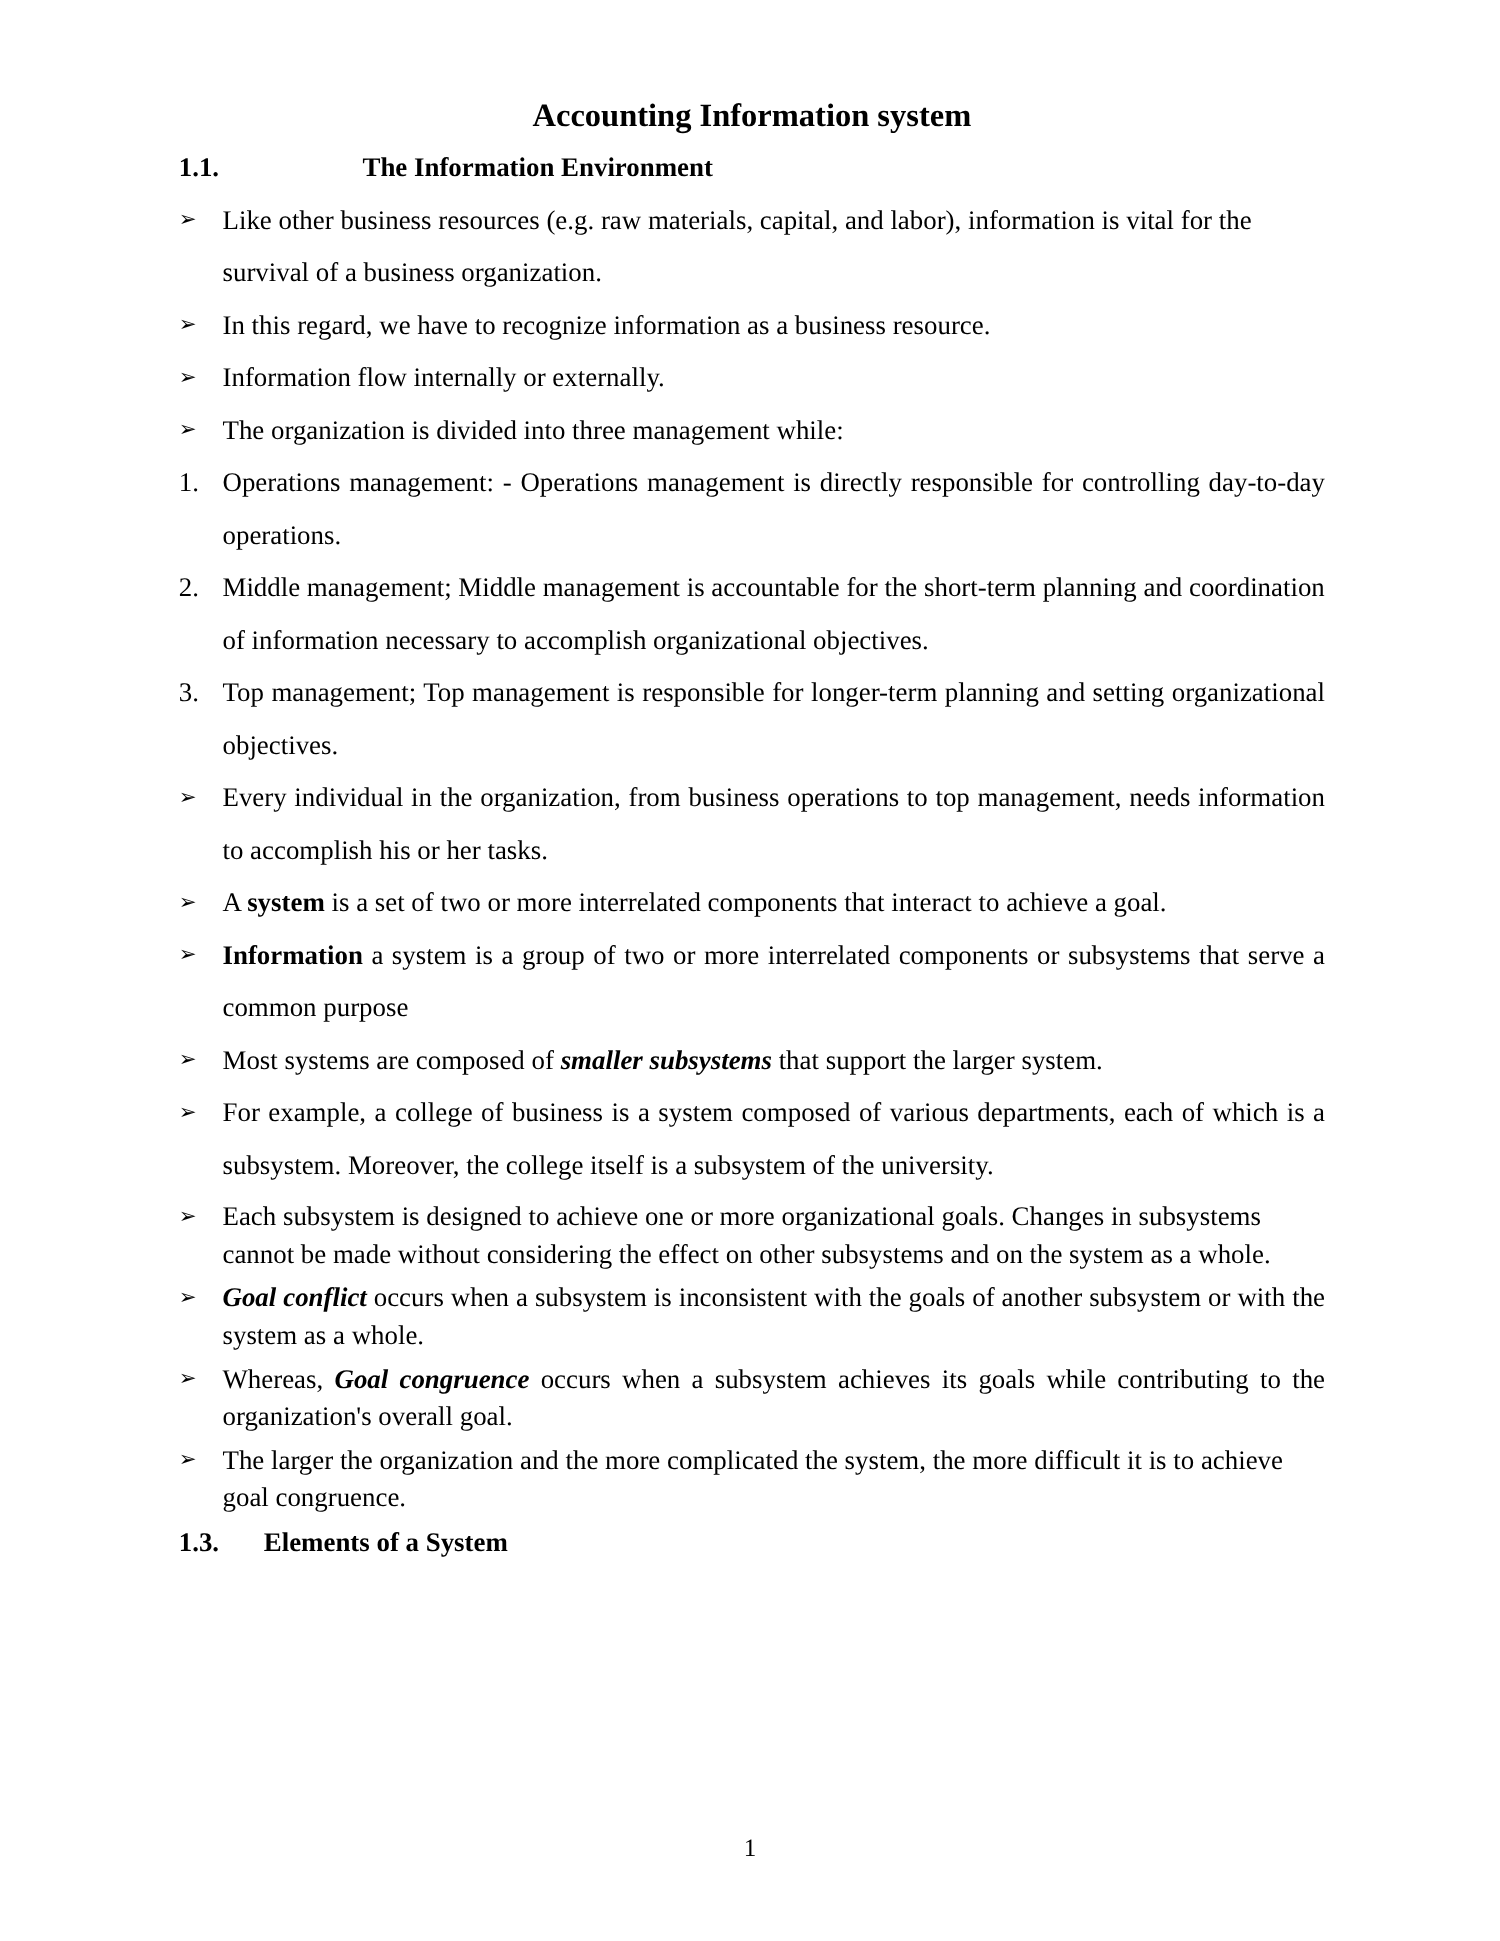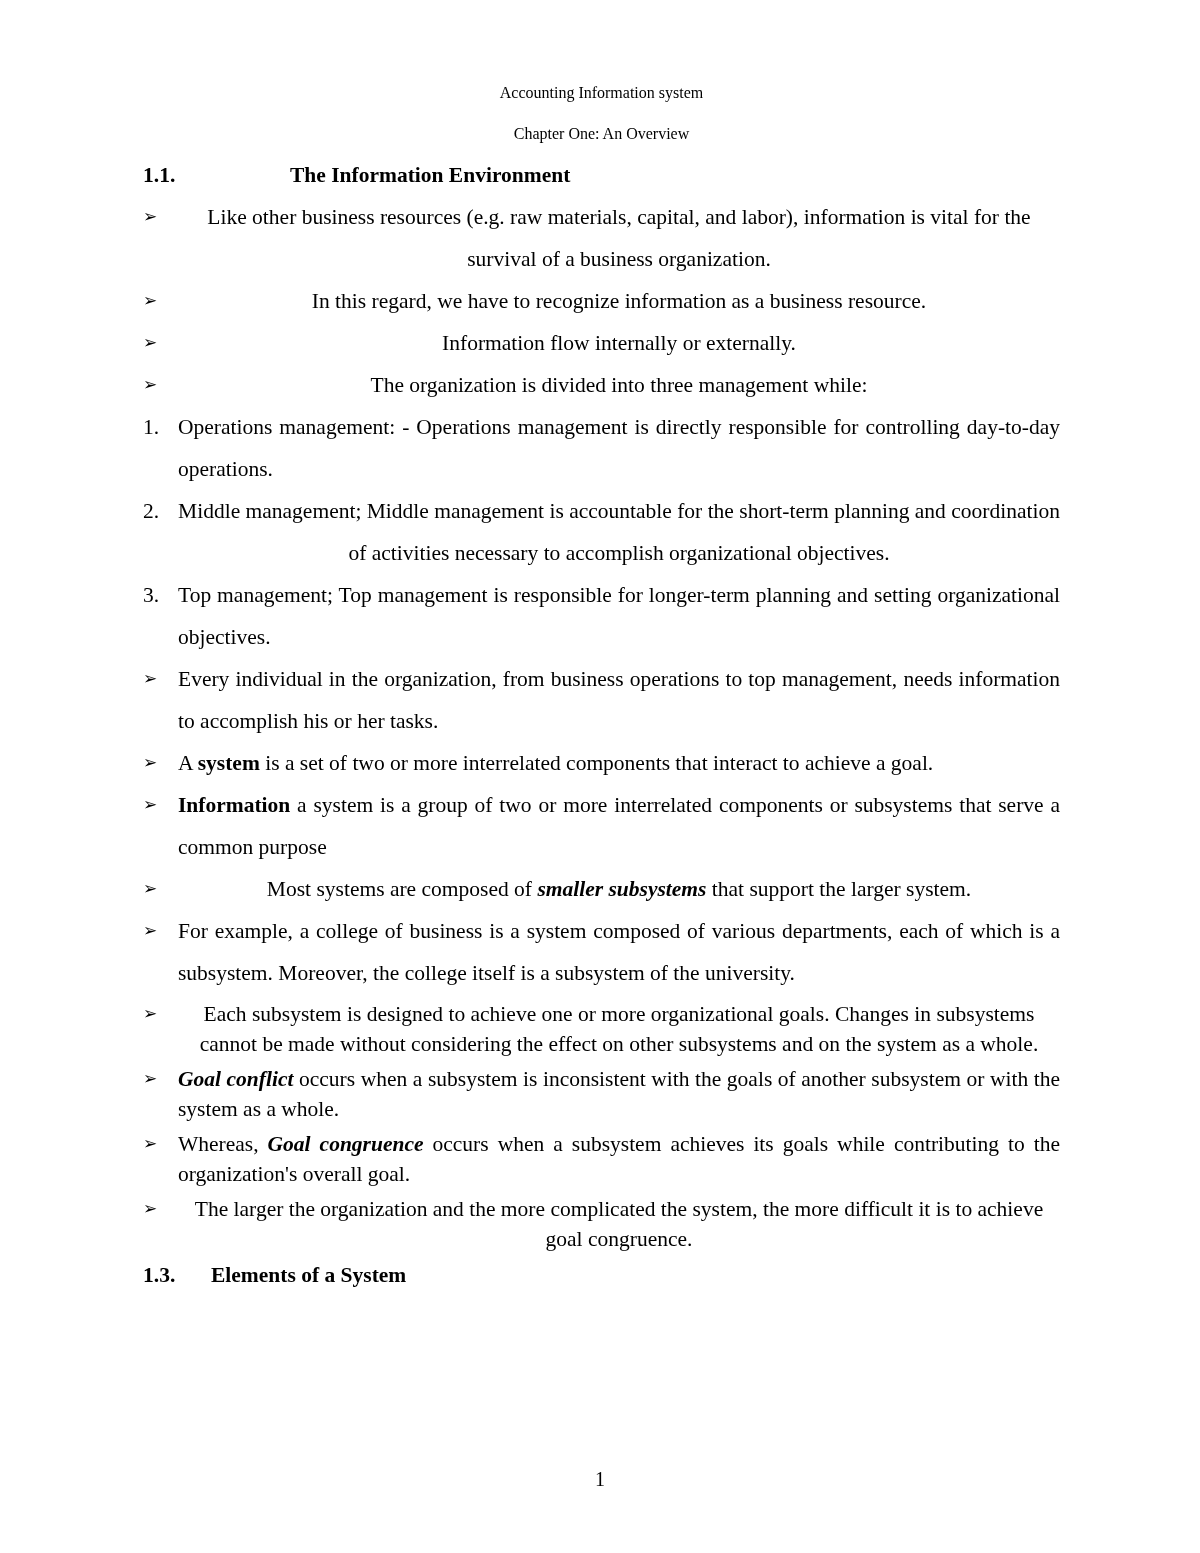--- a/index.html
+++ b/index.html
@@ -13,22 +13,22 @@
     width: 1200px;
     height: 1553px;
     margin: 0 auto;
     background: #ffffff;
     box-sizing: border-box;
     padding: 72px 140px 0 143px;
     overflow: hidden;
   }
   .doc-title, .doc-subtitle {
     text-align: center;
-    font-weight: normal;
-    font-size: 16px;
+    font-weight: bold;
+    font-size: 26px;
     line-height: 41px;
   }
   #content { margin-top: 0; }
   .block {
     font-size: 21.5px;
     line-height: 42px;
   }
   .heading {
     font-weight: bold;
   }
@@ -38,40 +38,39 @@
   }
   .heading.wide .h-num {
     min-width: 147px;
   }
   .item { display: flex; }
   .item .marker {
     flex: 0 0 35px;
     white-space: pre;
   }
   .item .marker.bullet { font-size: 17px; }
-  .item .body { flex: 1; text-align: center; }
+  .item .body { flex: 1; }
   .item.justify .body { text-align: justify; }
   .block.tight { line-height: 30px; margin-top: 5px; }
   .b { font-weight: bold; }
   .i { font-style: italic; }
   .page-number {
     position: absolute;
     left: 0;
     right: 0;
     bottom: 62px;
     text-align: center;
     font-size: 20px;
   }
 </style>
 </head>
 <body>
 
 <div class="page">
   <div class="doc-title">Accounting Information system</div>
-  <div class="doc-subtitle">Chapter One: An Overview</div>
   <div id="content">
       <div class="block heading wide"><span class="h-num">1.1.</span><span class="h-text">The Information Environment</span></div>
       <div class="block item">
         <span class="marker bullet">➢</span>
         <span class="body"><span>Like other business resources (e.g. raw materials, capital, and labor), information is vital for the survival of a business organization.</span></span>
       </div>
       <div class="block item">
         <span class="marker bullet">➢</span>
         <span class="body"><span>In this regard, we have to recognize information as a business resource.</span></span>
       </div>
@@ -82,21 +81,21 @@
       <div class="block item">
         <span class="marker bullet">➢</span>
         <span class="body"><span>The organization is divided into three management while:</span></span>
       </div>
       <div class="block item justify">
         <span class="marker">1.</span>
         <span class="body"><span>Operations management: - Operations management is directly responsible for controlling day-to-day operations.</span></span>
       </div>
       <div class="block item">
         <span class="marker">2.</span>
-        <span class="body"><span>Middle management; Middle management is accountable for the short-term planning and coordination of activities necessary to accomplish organizational objectives.</span></span>
+        <span class="body"><span>Middle management; Middle management is accountable for the short-term planning and coordination of information necessary to accomplish organizational objectives.</span></span>
       </div>
       <div class="block item justify">
         <span class="marker">3.</span>
         <span class="body"><span>Top management; Top management is responsible for longer-term planning and setting organizational objectives.</span></span>
       </div>
       <div class="block item justify">
         <span class="marker bullet">➢</span>
         <span class="body"><span>Every individual in the organization, from business operations to top management, needs information to accomplish his or her tasks.</span></span>
       </div>
       <div class="block item justify">

